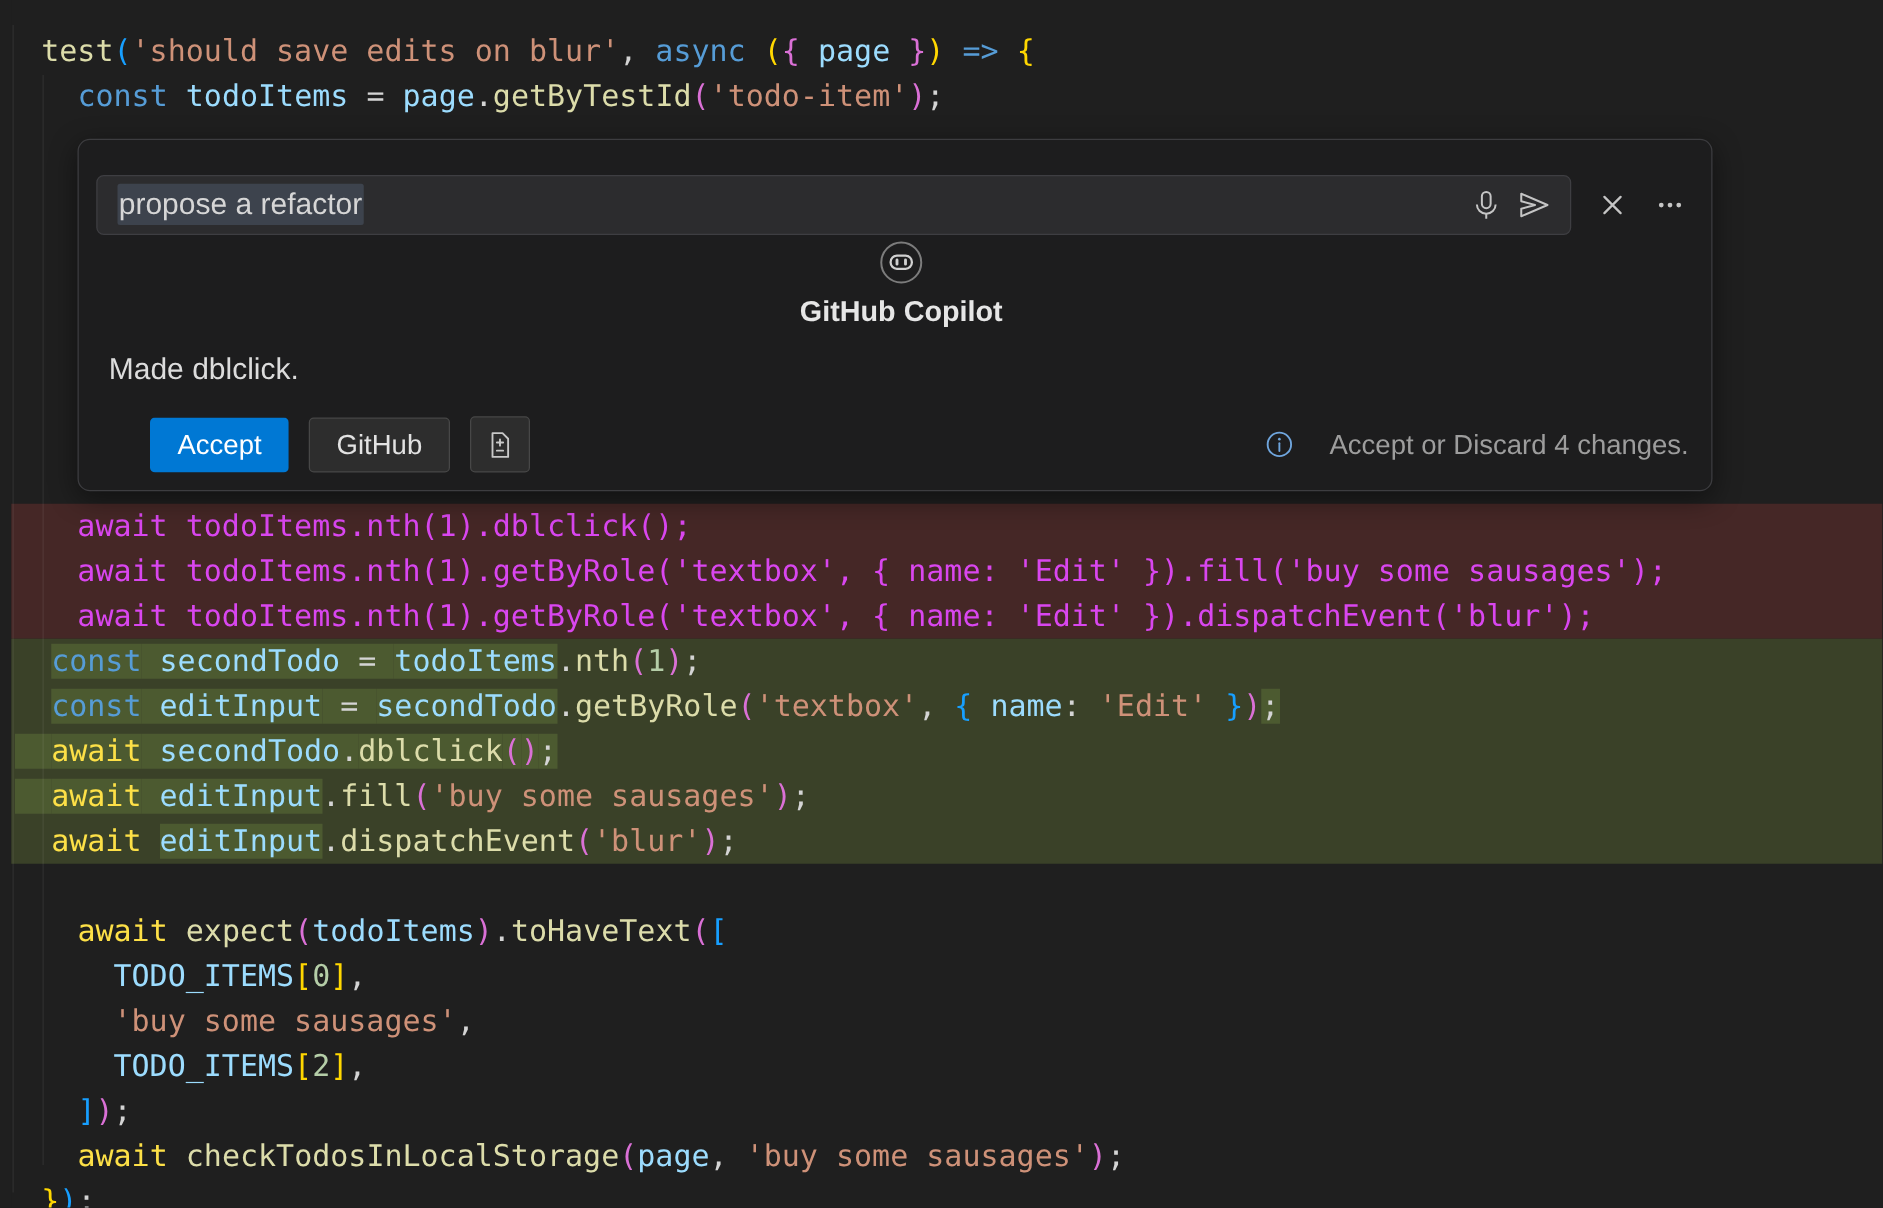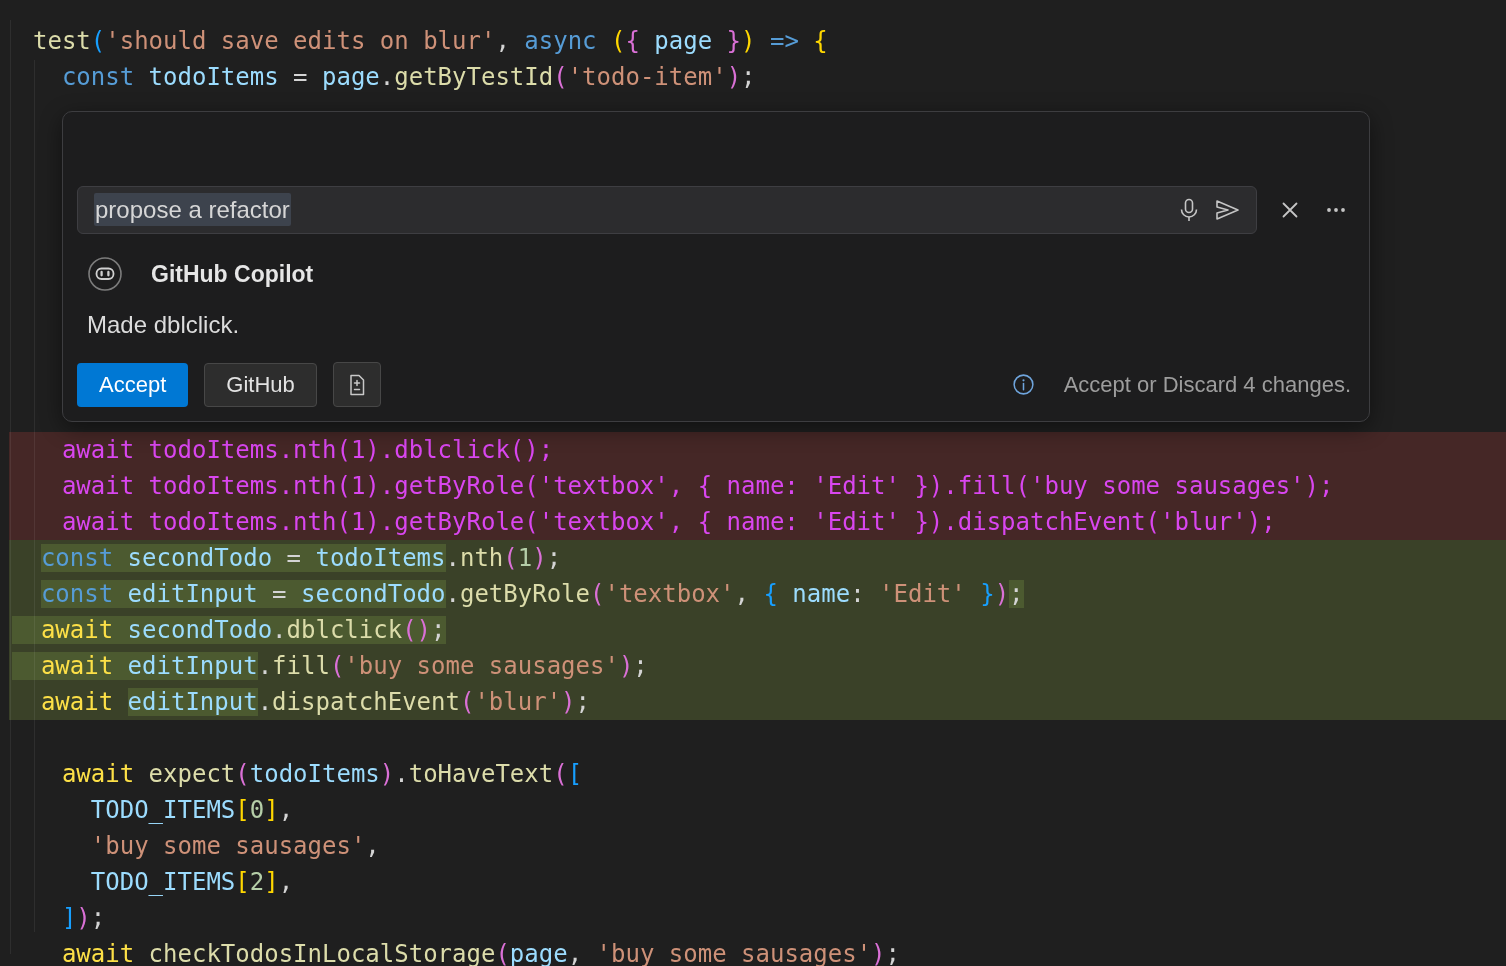--- a/index.html
+++ b/index.html
@@ -26,36 +26,36 @@
   .sec-added{background:var(--ins-line);padding-left:12px;}
   .hl{background:var(--ins-word);}
   .c-removed{color:#d946ef;}
   .spacer-line{height:36px;}
 
   
   #chat-widget{position:relative;z-index:5;margin:16px 0 0 62px;width:1308px;
     background:var(--widget-bg);border:1px solid var(--widget-border);border-radius:10px;
     box-shadow:0 6px 22px rgba(0,0,0,0.45);
     padding:28px 14px 14px 14px;box-sizing:border-box;}
-  .input-row{display:flex;margin-top:46px;}
+  .input-row{display:flex;}
   #chat-input{flex:1;height:48px;background:var(--input-bg);border:1px solid var(--input-border);
     border-radius:6px;display:flex;align-items:center;padding:0 10px 0 16px;box-sizing:border-box;}
   #chat-input .value-wrap{flex:1;font-size:24px;color:#d6d6d6;white-space:pre;}
   #chat-input .selected{background:var(--sel-bg);padding:3px 1px;border-radius:2px;}
   .inline-icon-btn{width:38px;height:38px;display:flex;align-items:center;justify-content:center;
     border-radius:5px;cursor:pointer;flex:none;}
   .outside-icons{display:flex;align-items:center;margin-left:14px;gap:8px;}
-  .author-row{display:flex;align-items:center;margin:22px 0 0 10px;gap:28px;}
+  .author-row{display:flex;align-items:center;margin:4px 0 0 10px;gap:8px;flex-direction:column;}
   .avatar{width:36px;height:36px;flex:none;}
   .author-name{font-size:23px;font-weight:bold;color:#e6e6e6;}
   .message{margin:18px 0 0 10px;font-size:24px;color:#dcdcdc;line-height:30px;}
   .actions-row{display:flex;align-items:center;margin:22px 0 0 0;}
   .btn{font-size:22px;line-height:22px;padding:10px 21px;border-radius:4px;cursor:pointer;
     border:1px solid transparent;display:inline-flex;align-items:center;justify-content:center;}
-  .btn-primary{background:#0078d4;color:#ffffff;}
+  .btn-primary{background:#0078d4;color:#ffffff;margin-left:43px;}
   .btn-secondary{background:#2d2d2d;color:#e2e2e2;border-color:#474747;margin-left:16px;}
   .btn-icon{background:#2d2d2d;border:1px solid #474747;border-radius:4px;width:46px;height:43px;
     margin-left:16px;display:inline-flex;align-items:center;justify-content:center;cursor:pointer;}
   .status{margin-left:auto;display:flex;align-items:center;gap:28px;color:#9d9d9d;font-size:22px;padding-right:4px;}
   svg{display:block;}
 </style>
 <style>.c-kw{color:#569cd6;}.c-ctrl{color:#fde047;}.c-fn{color:#dcdcaa;}.c-var{color:#9cdcfe;}.c-str{color:#ce9178;}.c-num{color:#b5cea8;}.c-pun{color:#d4d4d4;}.c-b1{color:#ffd700;}.c-b2{color:#da70d6;}.c-b3{color:#179fff;}</style></head>
 <body>
 
 <div id="editor">

